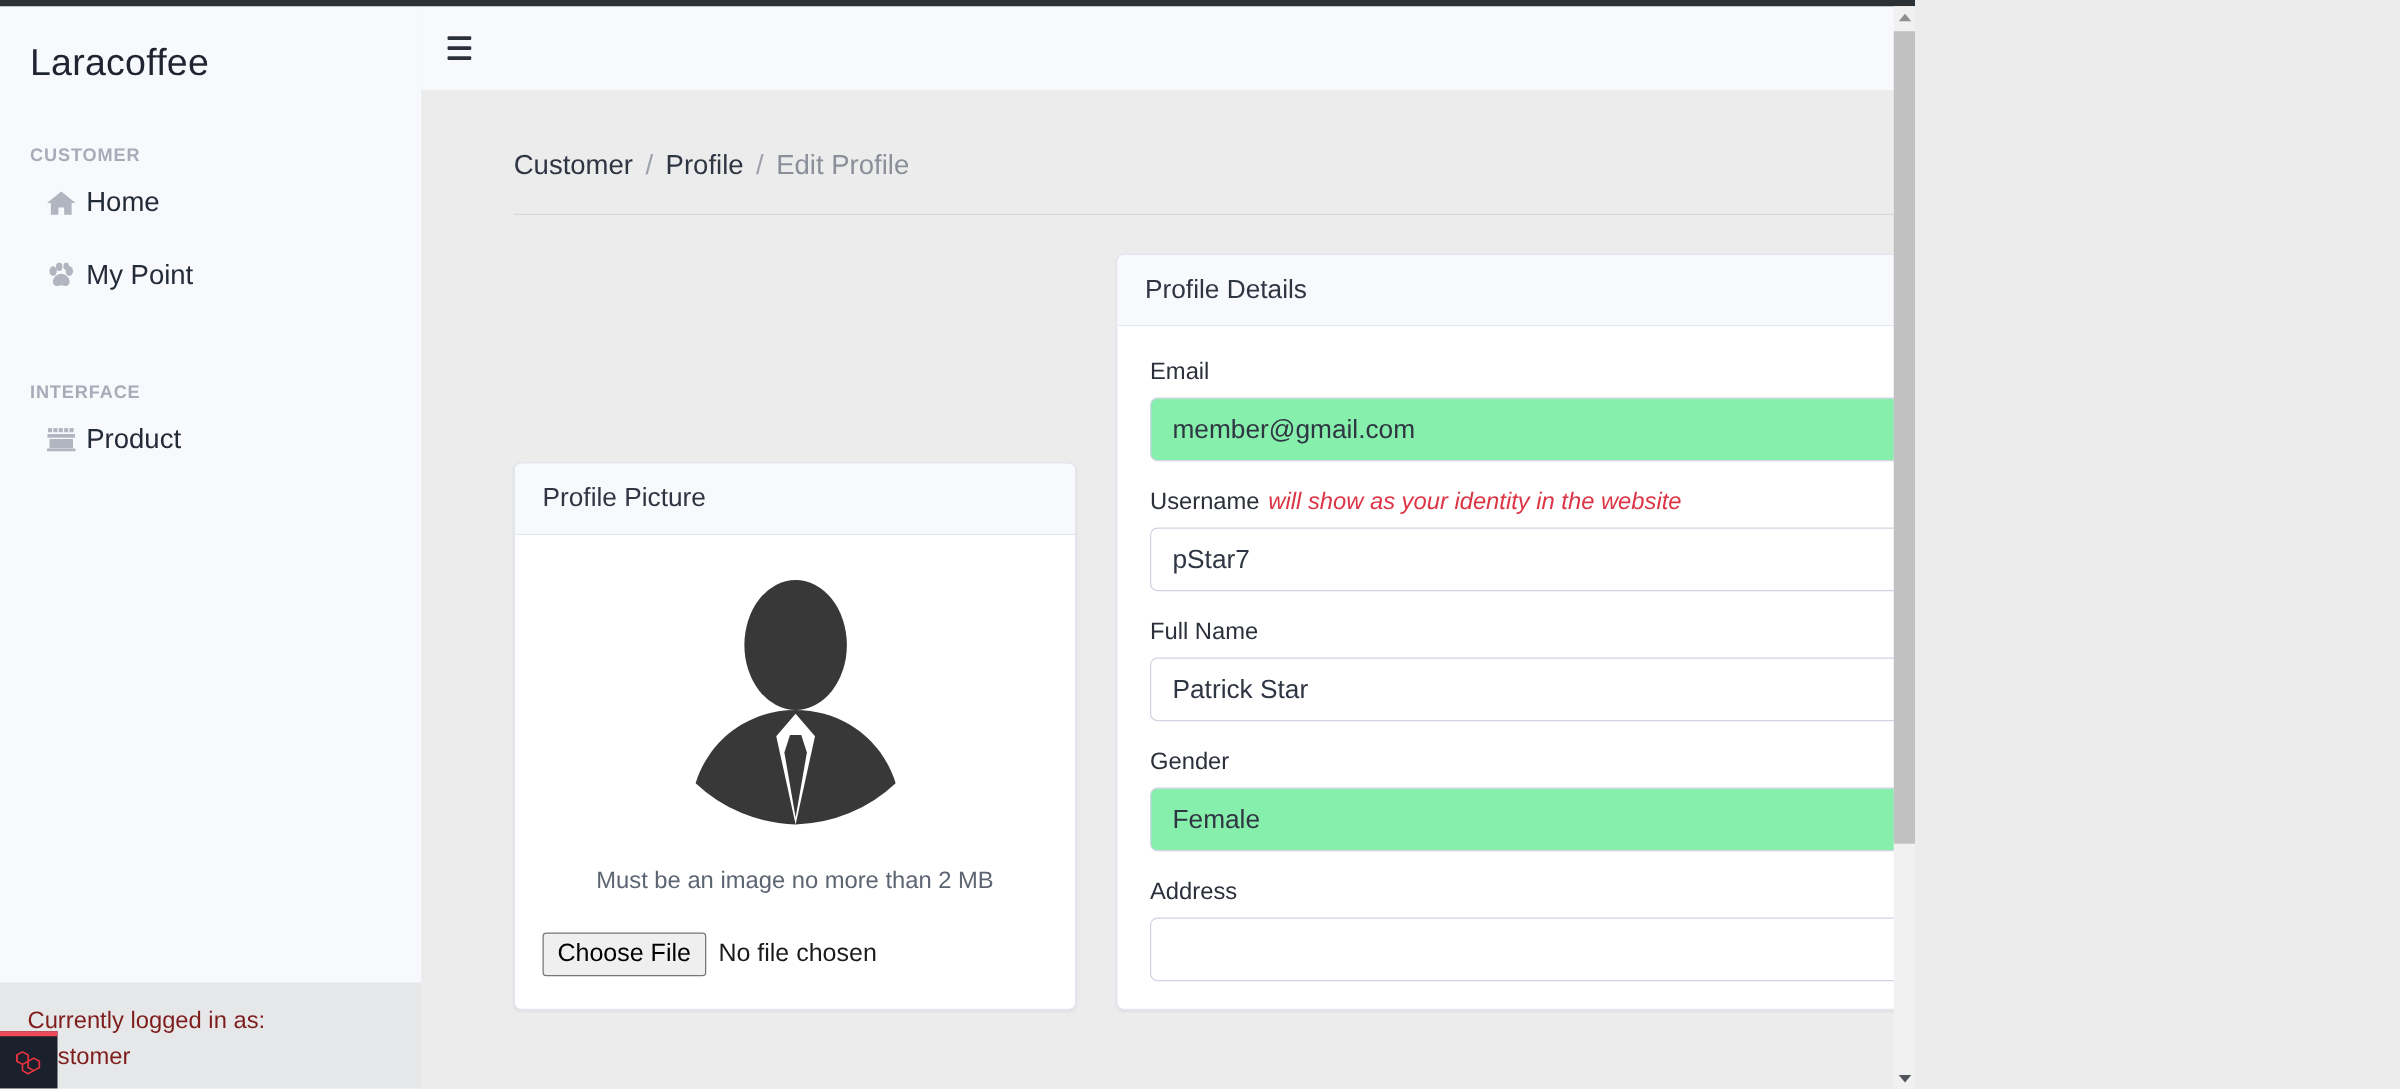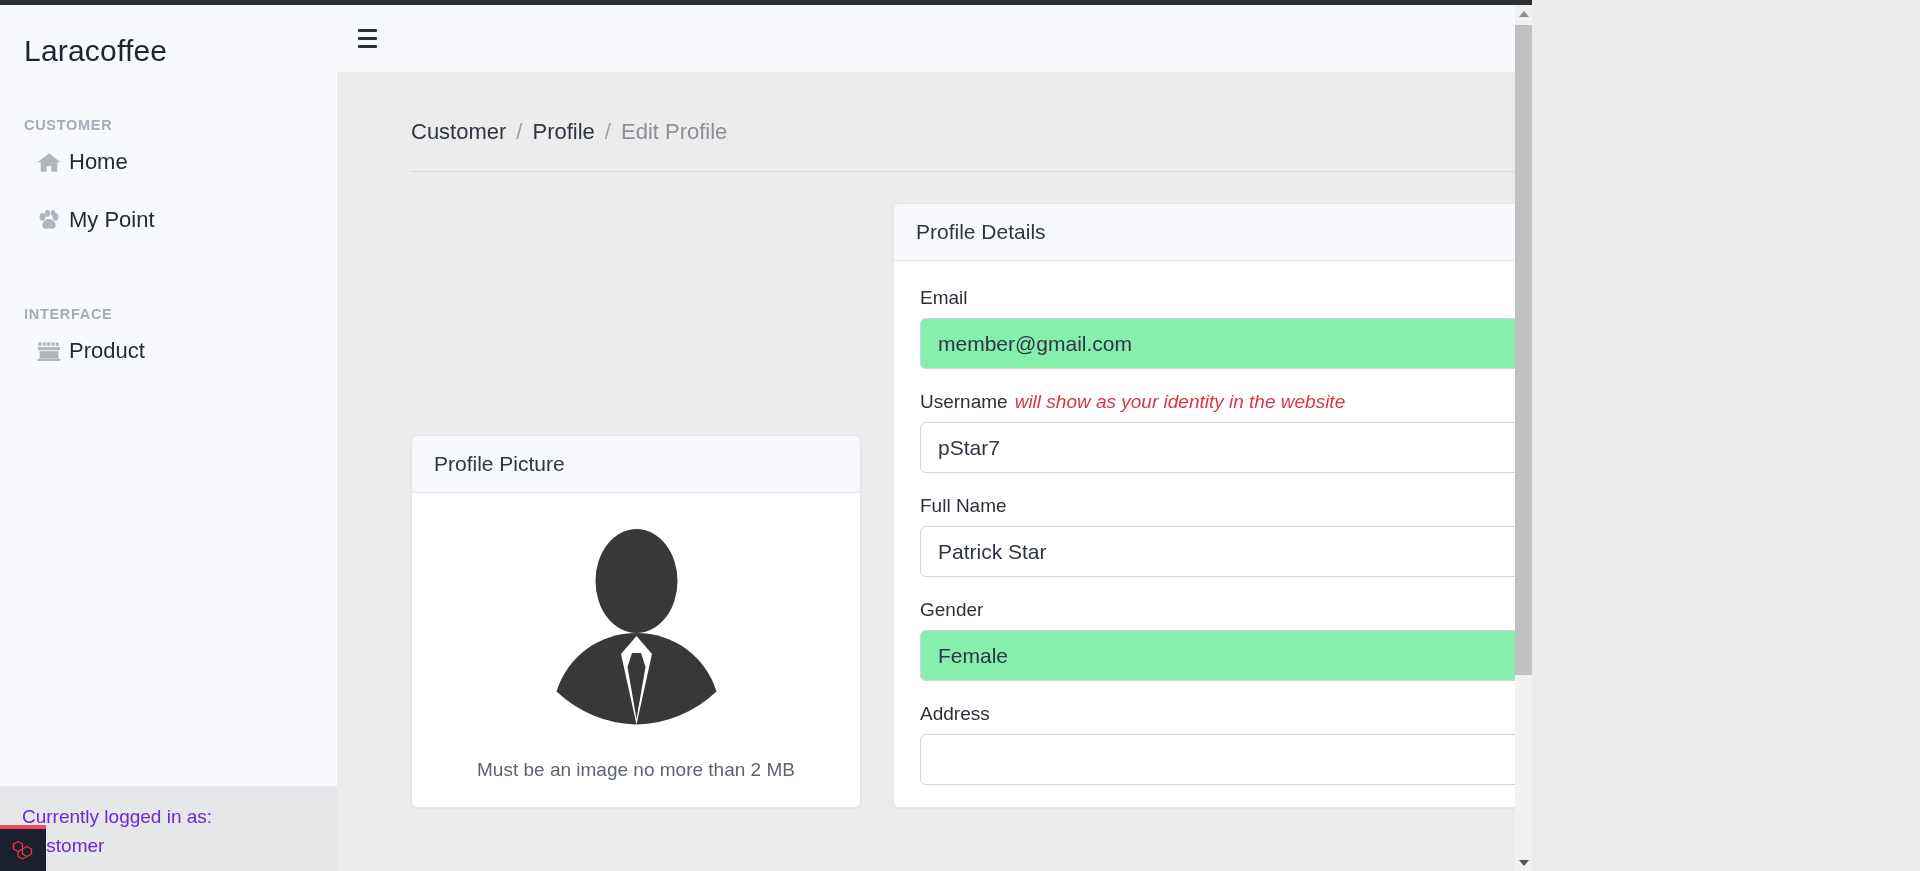--- a/index.html
+++ b/index.html
@@ -100,21 +100,21 @@
     position: absolute;
     left: 0;
     bottom: 0;
     width: 337px;
     height: 85px;
     background: #e6e7e9;
     padding: 16px 0 0 22px;
   }
   .logged-line {
     font-size: 19px;
-    color: #6d28d9;
+    color: #7f1d1d;
     line-height: 29px;
     white-space: nowrap;
   }
 
   .laravel-badge {
     position: absolute;
     left: 0;
     bottom: 0;
     width: 46px;
     height: 46px;
@@ -478,20 +478,24 @@
             <svg width="215" height="215" viewBox="0 0 215 215">
               <g fill="#383838">
                 <ellipse cx="107.5" cy="66" rx="41" ry="52"></ellipse>
                 <path d="M107.5 118c37 0 69 23 80 58.5a121 121 0 0 1-80 33 121 121 0 0 1-80-33c11-35.5 43-58.5 80-58.5z"></path>
               </g>
               <path d="M107.5 121 L92 139 L107.5 209.5 L123 139 Z" fill="#ffffff"></path>
               <path d="M103 138h9l4.5 14-9 52-9-52z" fill="#383838"></path>
             </svg>
           </span>
           <div class="photo-note">Must be an image no more than 2 MB</div>
+          <div class="file-row">
+            <button class="file-btn">Choose File</button>
+            <span class="file-status">No file chosen</span>
+          </div>
         </div>
       </section>
 
       <section class="card card-details">
         <div class="card-header">Profile Details</div>
         <div class="details-body">
 
           <div class="field">
             <div class="field-label">
               <span>Email</span>

